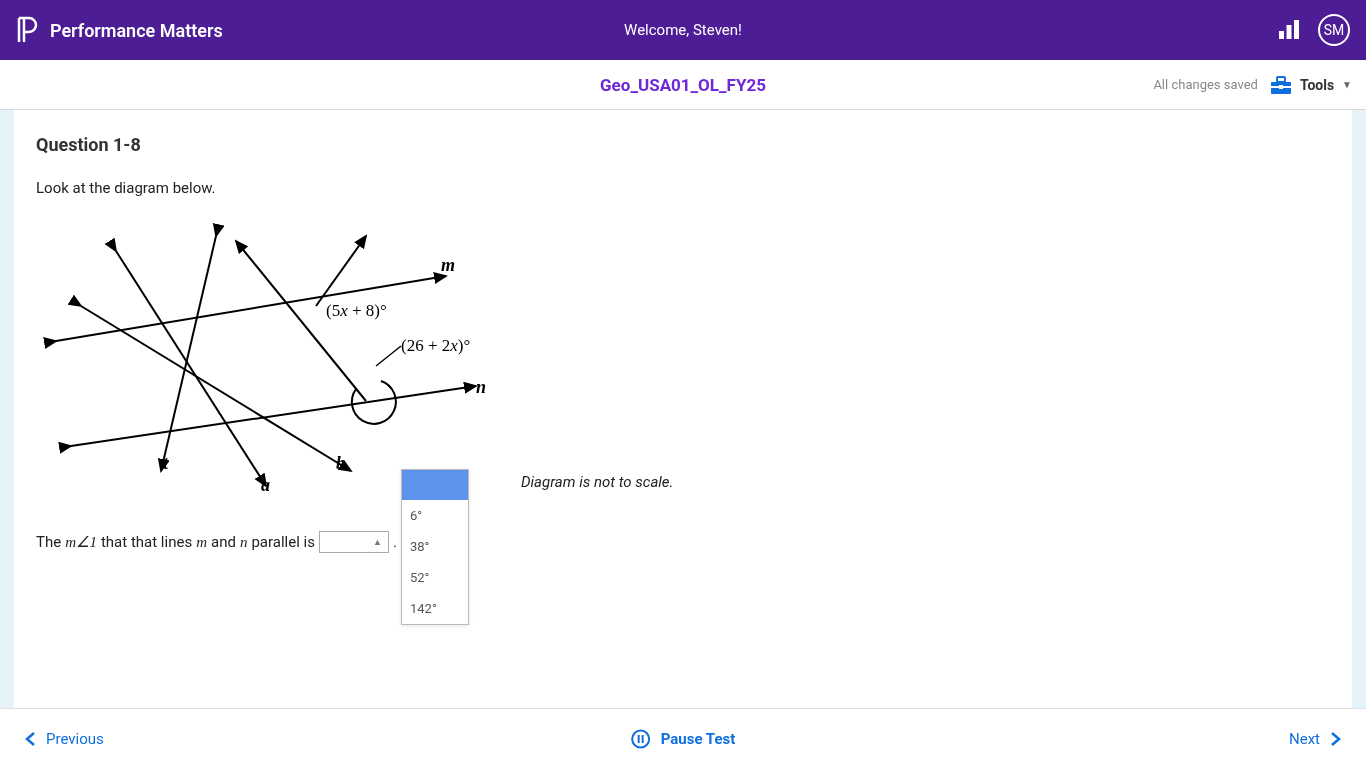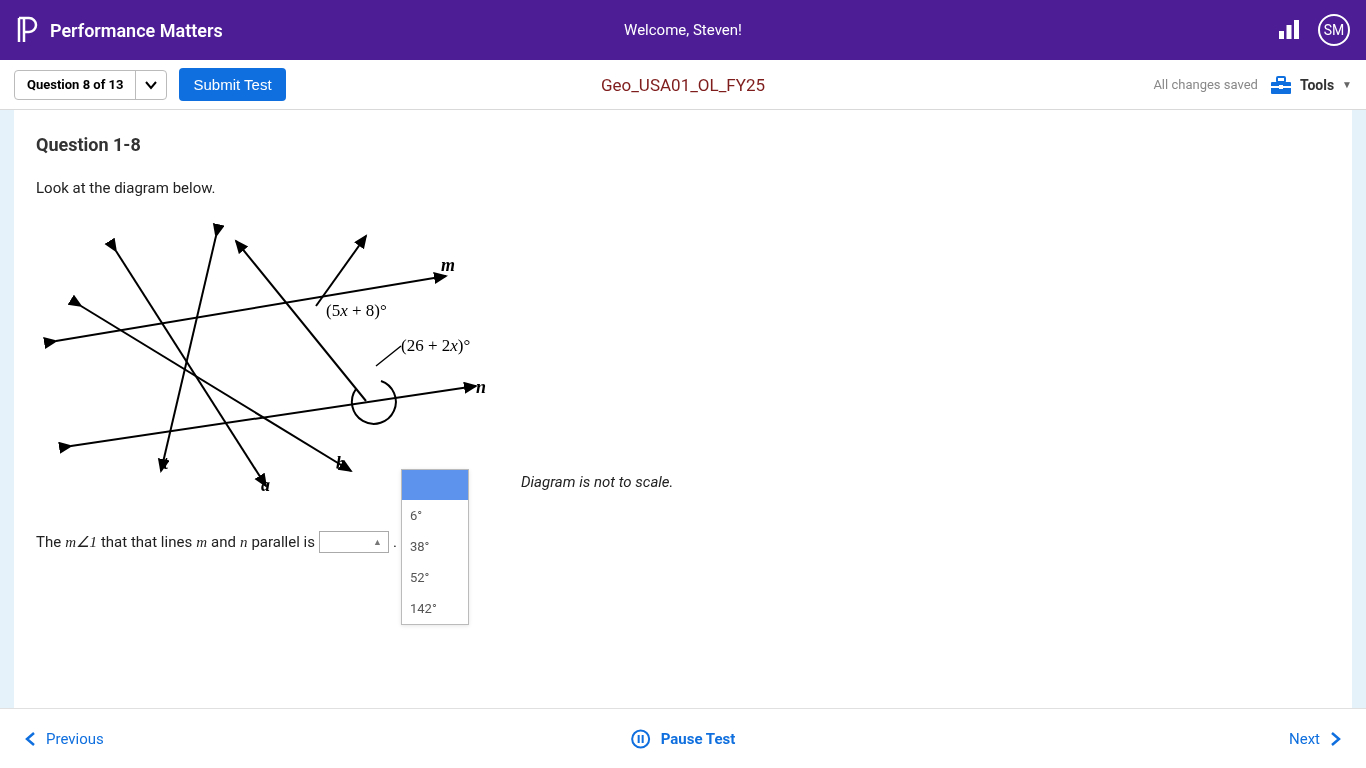--- a/index.html
+++ b/index.html
@@ -108,22 +108,22 @@
       border-radius: 4px;
       padding: 8px 14px;
       font-size: 15px;
       cursor: pointer;
     }
     .test-title {
       position: absolute;
       left: 50%;
       transform: translateX(-50%);
       font-size: 17px;
-      font-weight: 400;
-      color: #7f1d1d;
+      font-weight: 700;
+      color: #6d28d9;
     }
     .toolbar-right {
       margin-left: auto;
       display: flex;
       align-items: center;
       gap: 12px;
     }
     .save-status {
       color: #888;
       font-size: 13px;
@@ -275,31 +275,20 @@
         <rect x="16" y="1" width="5" height="19"></rect>
       </svg>
     </span>
     <div class="avatar">
       <span>SM</span>
     </div>
   </div>
 </div>
 
 <div class="toolbar">
-  <div class="toolbar-left">
-    <div class="q-select">
-      <div class="q-select-label">Question 8 of 13</div>
-      <div class="q-select-caret">
-        <svg width="14" height="14" viewBox="0 0 14 14">
-            <path d="M2 4 L7 10 L12 4" fill="none" stroke="#000" stroke-width="2"></path>
-          </svg>
-      </div>
-    </div>
-    <button class="submit-btn">Submit Test</button>
-  </div>
   <div class="test-title">Geo_USA01_OL_FY25</div>
   <div class="toolbar-right">
     <span class="save-status">All changes saved</span>
     <div class="tools-btn">
       <span class="toolbox-icon">
         <svg viewBox="0 0 22 20" fill="#0f6fde">
           <rect x="1" y="7" width="20" height="12" rx="1"></rect>
           <rect x="7" y="2" width="8" height="5" rx="1" fill="none" stroke="#0f6fde" stroke-width="2"></rect>
           <rect x="1" y="11" width="20" height="2" fill="#fff"></rect>
           <rect x="9" y="10" width="4" height="4" fill="#fff"></rect>

